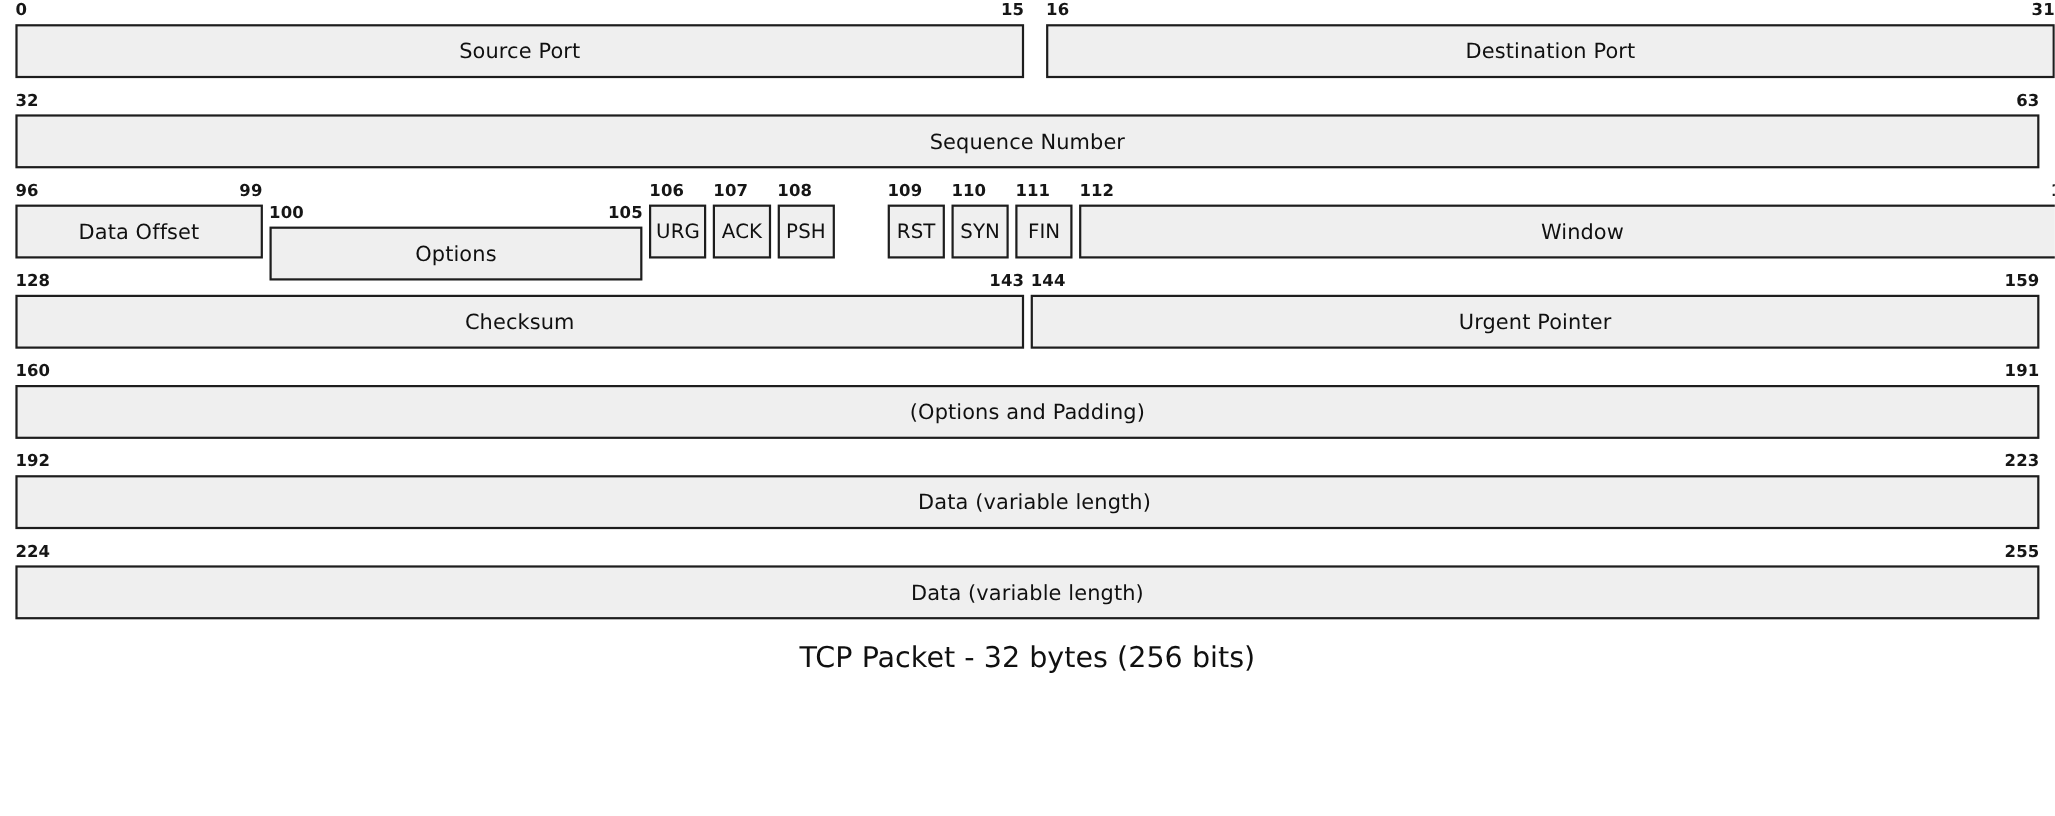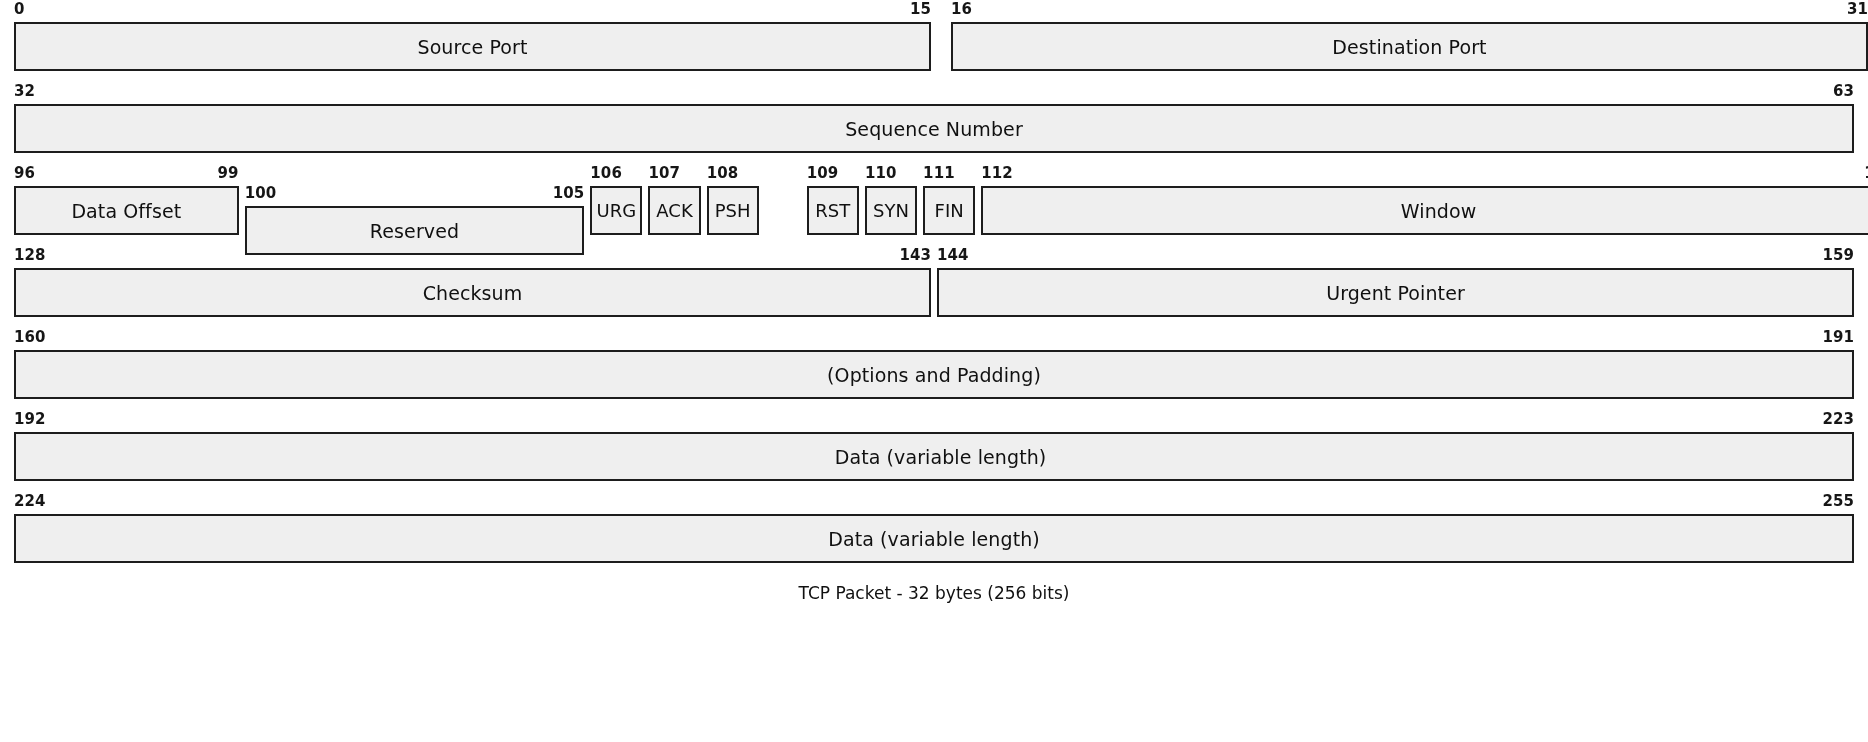--- a/index.html
+++ b/index.html
@@ -73,21 +73,21 @@
   .cell .bit.right { right: -2px; }
 
   
   .bitrow { padding-top: 22px; }
 
   
   .caption {
     margin-top: 20px;
     width: 100%;
     text-align: center;
-    font-size: 17px;
+    font-size: 26px;
     color: #101010;
   }
 </style>
 </head>
 <body>
 
 <div id="diagram">
   <div id="rows-host">
       <div class="bitrow">
         <div class="fields">
@@ -115,21 +115,21 @@
       <div class="bitrow">
         <div class="fields">
           <div class="cell" style="flex: 0 0 calc(12.5% - 5.333px);">
             <span class="bit left">96</span>
             <span class="bit right">99</span>
             <span class="cell-label">Data Offset</span>
           </div>
           <div class="cell" style="flex: 0 0 calc(18.75% - 5.333px); margin-top: 20px;">
             <span class="bit left">100</span>
             <span class="bit right">105</span>
-            <span class="cell-label">Reserved</span>
+            <span class="cell-label">Options</span>
           </div>
           <div class="cell flag" style="flex: 0 0 calc(3.125% - 5.333px);">
             <span class="bit left">106</span>
             <span class="cell-label">URG</span>
           </div>
           <div class="cell flag" style="flex: 0 0 calc(3.125% - 5.333px);">
             <span class="bit left">107</span>
             <span class="cell-label">ACK</span>
           </div>
           <div class="cell flag" style="flex: 0 0 calc(3.125% - 5.333px);">

